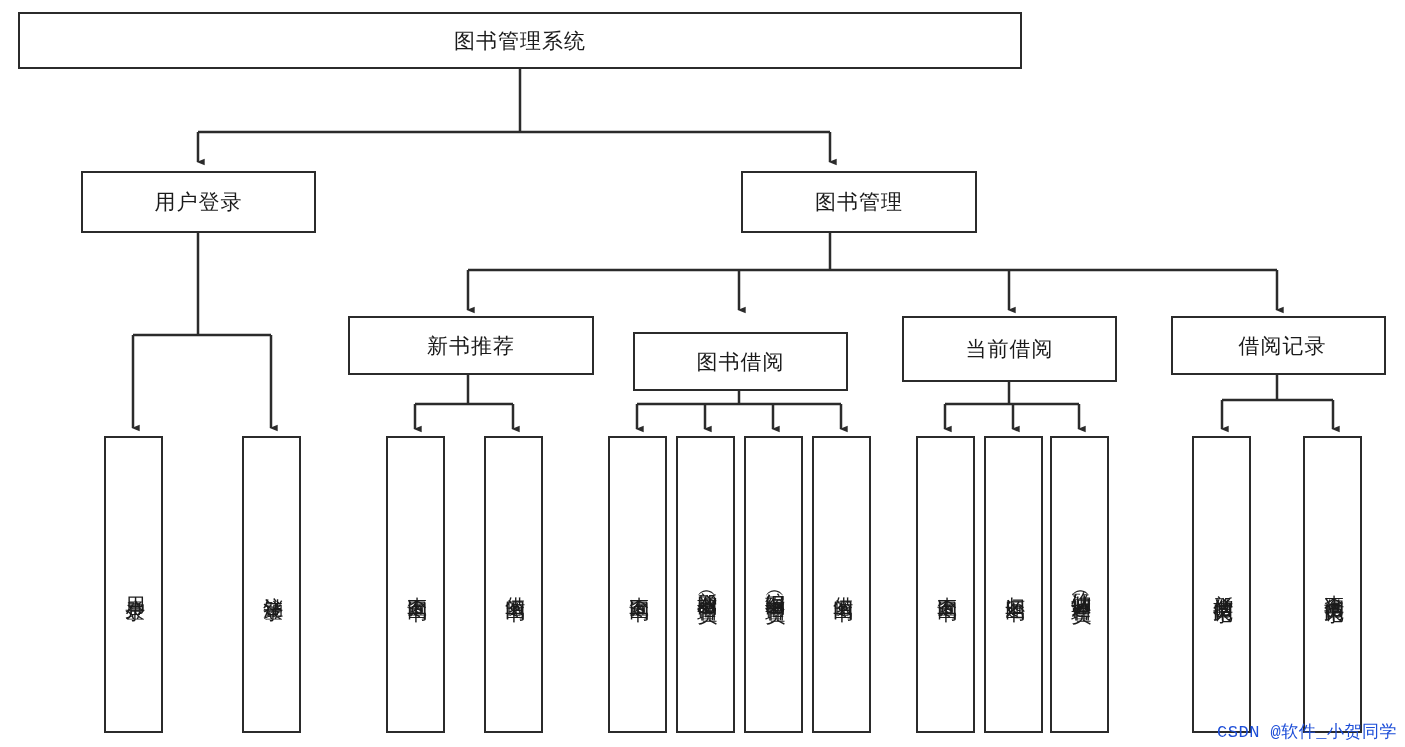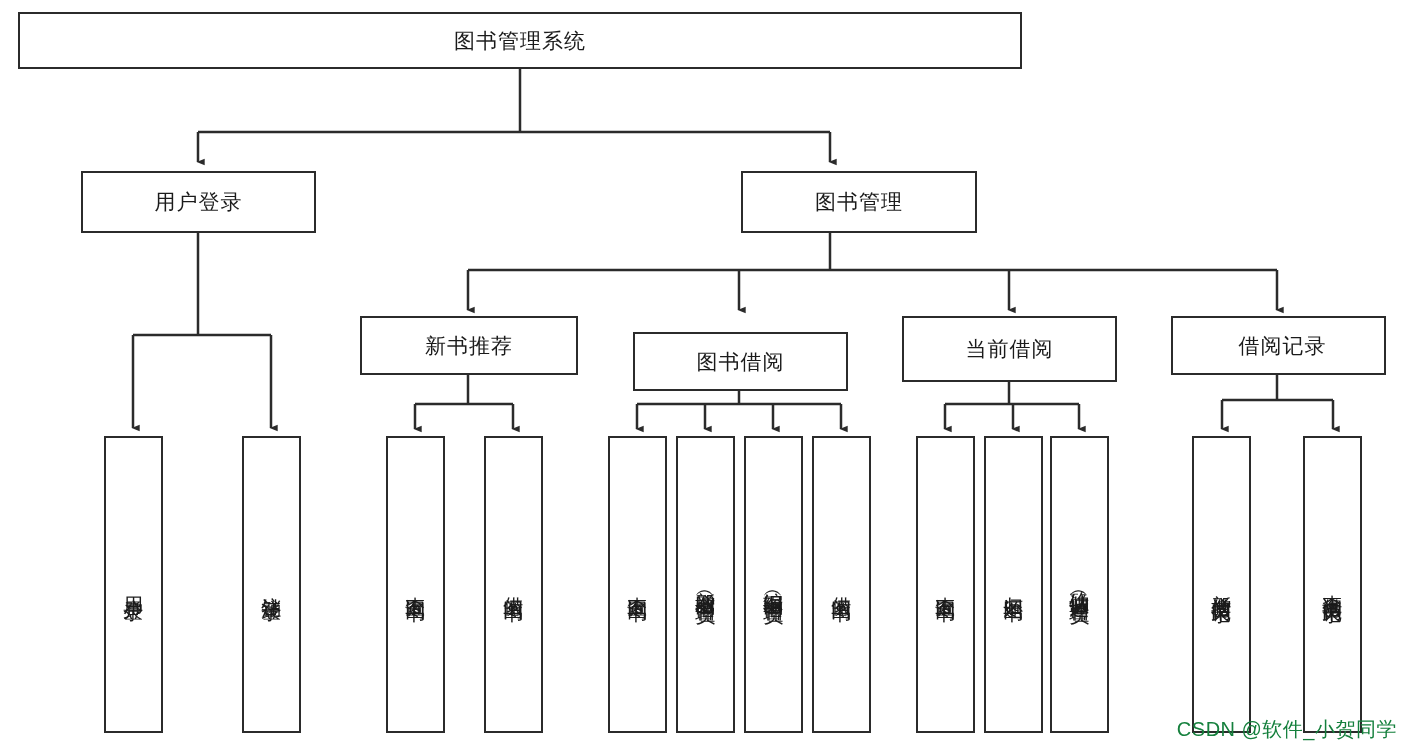--- a/index.html
+++ b/index.html
@@ -29,20 +29,21 @@
   }
   .node {
     position: absolute;
     box-sizing: border-box;
     background: #ffffff;
     border: 2.5px solid #2b2b2b;
     display: flex;
     align-items: center;
     justify-content: center;
     color: #1b1b1b;
+    font-family: Liberation Mono, monospace;
   }
   .node.horiz {
     font-size: 21px;
     letter-spacing: 1px;
   }
   .node.vert {
     writing-mode: vertical-rl;
     text-orientation: upright;
     font-size: 20px;
     letter-spacing: 2px;
@@ -55,25 +56,25 @@
   .node.vert .vlabel {
     writing-mode: vertical-rl;
     text-orientation: upright;
     display: block;
     white-space: nowrap;
   }
   .watermark {
     position: absolute;
     right: 8px;
     bottom: 4px;
-    font-size: 20px;
-    color: #15803d;
+    font-size: 17px;
+    color: #1d4ed8;
     letter-spacing: 0.5px;
     white-space: nowrap;
-    font-family: Liberation Sans, sans-serif;
+    font-family: Liberation Mono, monospace;
   }
 </style>
 </head>
 <body>
 
 <div id="diagram-root">
 
   <svg id="wires" viewBox="0 0 1405 747" xmlns="http://www.w3.org/2000/svg">
     <defs>
       <marker id="arrow" viewBox="0 0 12 12" refX="6" refY="10" markerWidth="8" markerHeight="10" orient="auto-start-reverse" markerUnits="userSpaceOnUse">
@@ -128,21 +129,21 @@
     <span>图书管理系统</span>
   </div>
 
   <div class="node horiz" style="left:81px; top:171px; width:235px; height:62px;">
     <span>用户登录</span>
   </div>
   <div class="node horiz" style="left:712px; top:171px; width:236px; height:62px;margin-left:29px;">
     <span>图书管理</span>
   </div>
 
-  <div class="node horiz" style="left:360px; top:316px; width:218px; height:59px;">
+  <div class="node horiz" style="left:348px; top:316px; width:246px; height:59px;">
     <span>新书推荐</span>
   </div>
   <div class="node horiz" style="left:633px; top:332px; width:215px; height:59px;">
     <span>图书借阅</span>
   </div>
   <div class="node horiz" style="left:902px; top:316px; width:215px; height:66px;">
     <span>当前借阅</span>
   </div>
   <div class="node horiz" style="left:1171px; top:316px; width:215px; height:59px;padding-left:8px;">
     <span>借阅记录</span>

